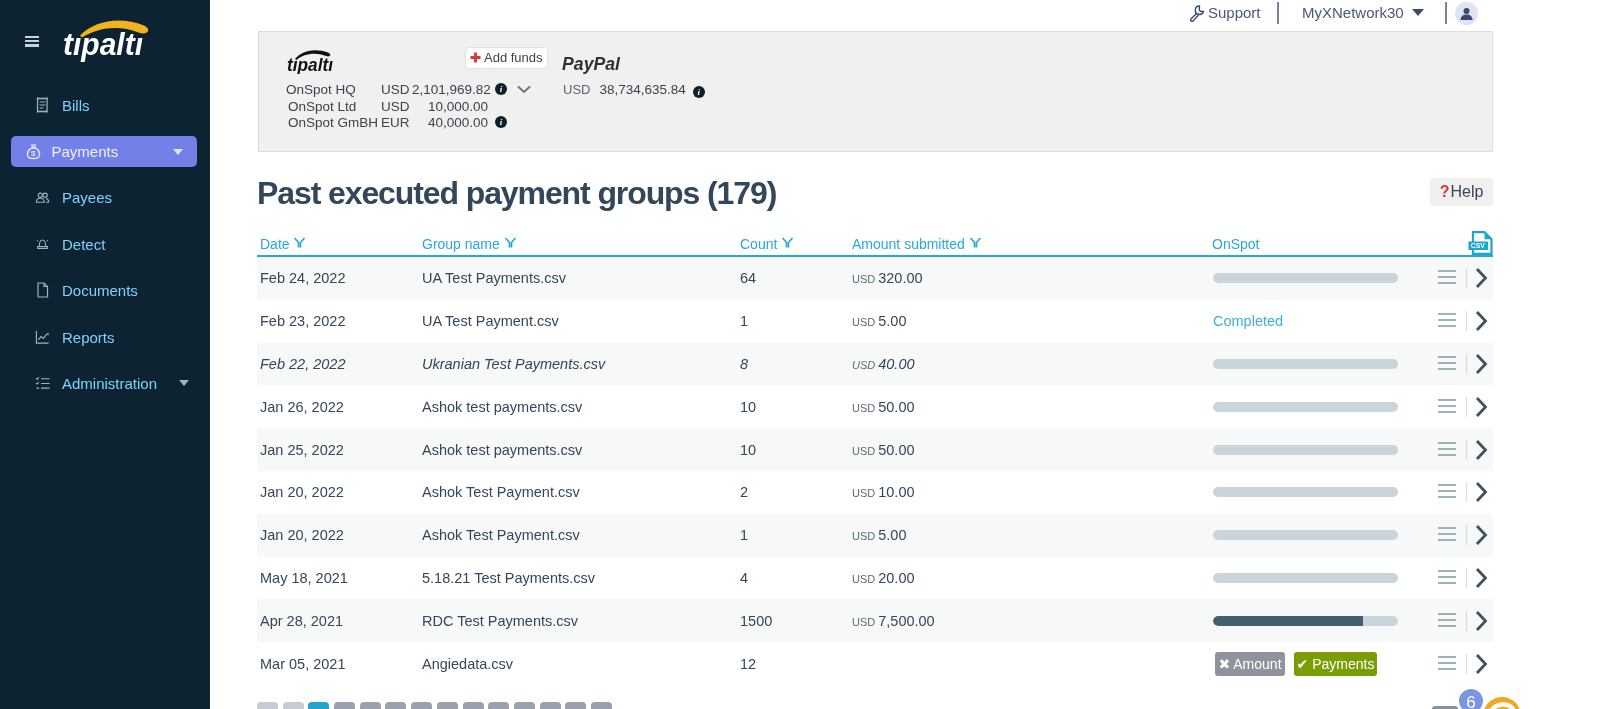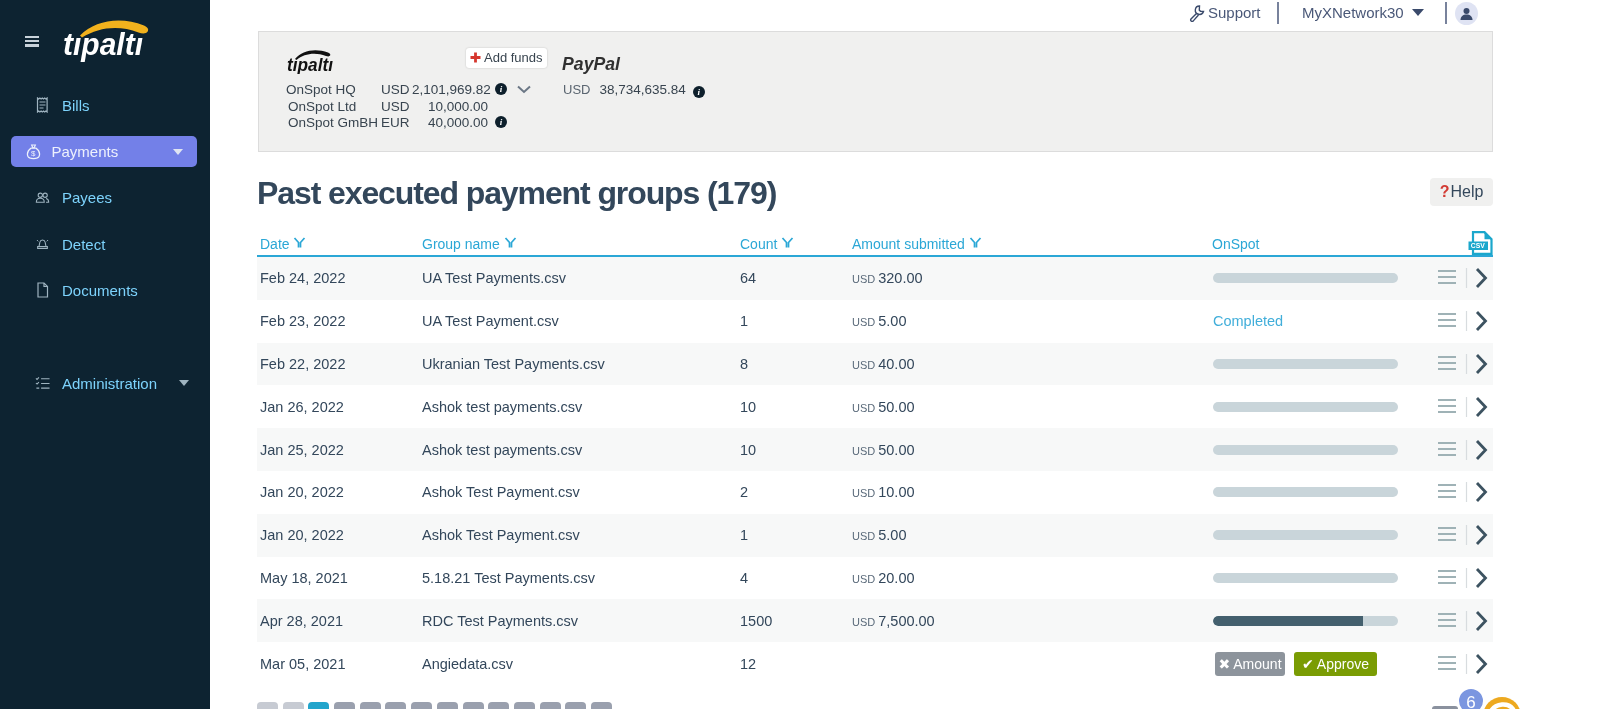--- a/index.html
+++ b/index.html
@@ -123,20 +123,30 @@
         <span class="tx">Detect</span>
       </div>
     <div class="nav" style="top:273px">
         <span class="ic">
       <svg width="13" height="16" viewBox="0 0 13 16">
             <path d="M2 1 h6 l3.5 3.5 v10.5 h-9.5 z" fill="none" stroke="#9fb4c0" stroke-width="1.2"></path>
             <path d="M8 1 v3.5 h3.5" fill="none" stroke="#9fb4c0" stroke-width="1.2"></path>
           </svg>
     </span>
         <span class="tx">Documents</span>
+      </div>
+    <div class="nav" style="top:320px">
+        <span class="ic">
+      <svg width="16" height="16" viewBox="0 0 16 16">
+            <path d="M1.5 1.5 v13 h13" fill="none" stroke="#9fb4c0" stroke-width="1.2"></path>
+            <path d="M3.5 11 l3-3.5 2.5 2 3.5-4.5" fill="none" stroke="#9fb4c0" stroke-width="1.2"></path>
+            <path d="M12.5 4.5 h1.5 v1.5" fill="none" stroke="#9fb4c0" stroke-width="1.2"></path>
+          </svg>
+    </span>
+        <span class="tx">Reports</span>
       </div>
     <div class="nav" id="nav-admin" style="top:366px">
         <span class="ic">
       <svg width="16" height="16" viewBox="0 0 16 16">
             <path d="M1 3 l1.2 1.2 2-2.2 M1 8 l1.2 1.2 2-2.2" fill="none" stroke="#9fb4c0" stroke-width="1.1"></path>
             <path d="M6.5 3.5 h9 M6.5 8.5 h9 M6.5 13.5 h9 M1.5 13.5 h3" stroke="#9fb4c0" stroke-width="1.2"></path>
           </svg>
     </span>
         <span class="tx">Administration</span>
         <span class="caret"></span>
@@ -234,21 +244,21 @@
     <div class="cell" style="left:595px;font-size:14.5px"><span class="cur">USD</span>5.00</div>
     <div class="cell completed" style="left:956px">Completed</div>
     <div class="rowic">
       <svg width="56" height="24" viewBox="0 0 56 24">
         <path d="M1 5 h18 M1 11 h18 M1 17 h18" stroke="#9fb2b6" stroke-width="2"></path>
         <path d="M29.5 2 v20" stroke="#d8dcdf" stroke-width="1.2"></path>
         <path d="M40 3 l8.5 9 -8.5 9" fill="none" stroke="#3d5361" stroke-width="2.8"></path>
       </svg>
     </div>
       </div>
-      <div class="row odd" style="top: 112.6px;">
+      <div class="row odd" style="top: 112.6px; font-style: italic;">
     <div class="cell" style="left:3px">Feb 22, 2022</div>
     <div class="cell" style="left:165px">Ukranian Test Payments.csv</div>
     <div class="cell" style="left:483px">8</div>
     <div class="cell" style="left:595px;font-size:14.5px"><span class="cur">USD</span>40.00</div>
     <div class="bar"></div>
     <div class="rowic">
       <svg width="56" height="24" viewBox="0 0 56 24">
         <path d="M1 5 h18 M1 11 h18 M1 17 h18" stroke="#9fb2b6" stroke-width="2"></path>
         <path d="M29.5 2 v20" stroke="#d8dcdf" stroke-width="1.2"></path>
         <path d="M40 3 l8.5 9 -8.5 9" fill="none" stroke="#3d5361" stroke-width="2.8"></path>
@@ -339,21 +349,21 @@
         <path d="M29.5 2 v20" stroke="#d8dcdf" stroke-width="1.2"></path>
         <path d="M40 3 l8.5 9 -8.5 9" fill="none" stroke="#3d5361" stroke-width="2.8"></path>
       </svg>
     </div>
       </div>
       <div class="row" style="top: 412.2px;">
     <div class="cell" style="left:3px">Mar 05, 2021</div>
     <div class="cell" style="left:165px">Angiedata.csv</div>
     <div class="cell" style="left:483px">12</div>
     <span class="btn decline">✖ Amount</span>
-        <span class="btn approve">✔ Approve</span>
+        <span class="btn approve">✔ Payments</span>
     <div class="rowic">
       <svg width="56" height="24" viewBox="0 0 56 24">
         <path d="M1 5 h18 M1 11 h18 M1 17 h18" stroke="#9fb2b6" stroke-width="2"></path>
         <path d="M29.5 2 v20" stroke="#d8dcdf" stroke-width="1.2"></path>
         <path d="M40 3 l8.5 9 -8.5 9" fill="none" stroke="#3d5361" stroke-width="2.8"></path>
       </svg>
     </div>
       </div>
     </div>
 

